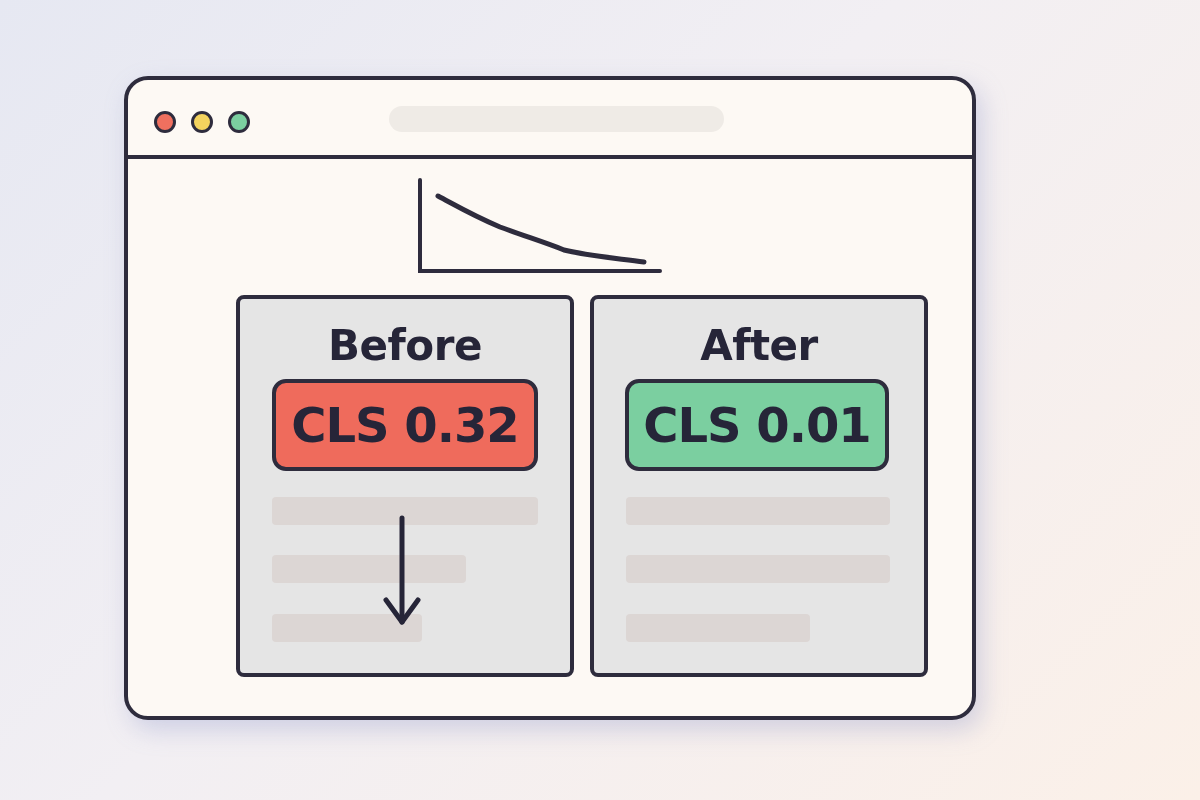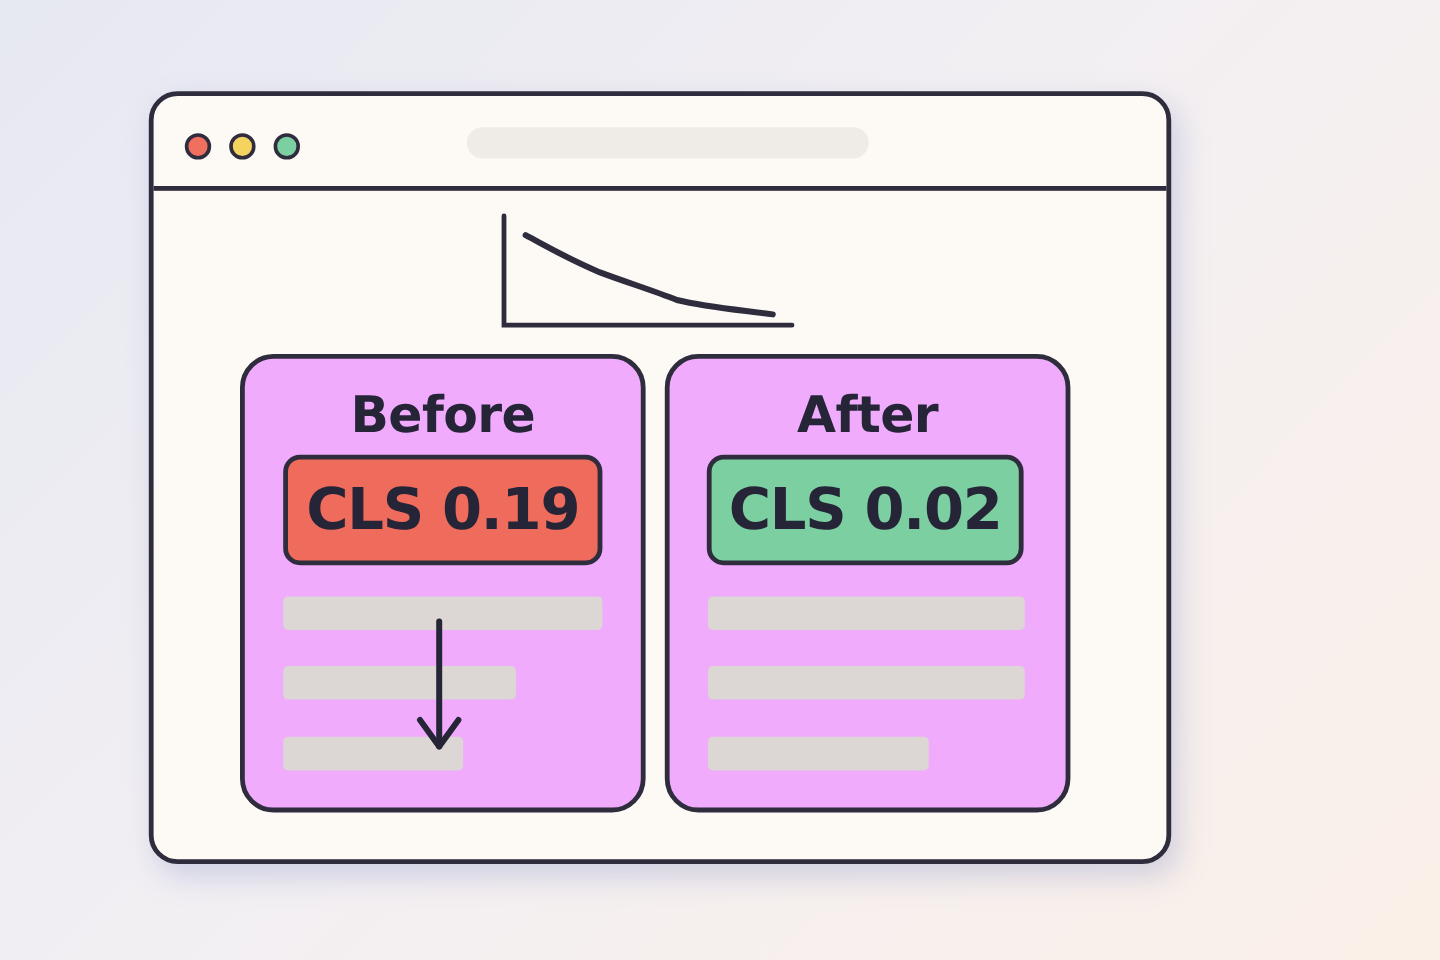--- a/index.html
+++ b/index.html
@@ -21,21 +21,21 @@
     position:absolute; top:31px; width:16px; height:16px; border-radius:50%;
     border:3px solid #2e2c3d;
   }
   .address-bar {
     position:absolute; left:261px; top:26px; width:335px; height:26px;
     background:#efebe6; border-radius:13px;
   }
   .chart { position:absolute; left:286px; top:96px; }
   .card {
     position:absolute; top:215px; width:330px; height:374px;
-    border:4px solid #2e2c3d; border-radius:28px; background:#f0abfc;
+    border:4px solid #2e2c3d; border-radius:8px; background:#e5e5e5;margin-left:36px;
   }
   .card-title {
     position:absolute; top:22px; left:0; right:0; text-align:center;
     font-size:42px; font-weight:bold; color:#262538; letter-spacing:-0.5px;
   }
   .badge {
     position:absolute; top:80px; left:32px; width:258px; height:84px;
     border:4px solid #2e2c3d; border-radius:14px;
     display:flex; align-items:center; justify-content:center;
     font-size:48px; font-weight:bold; color:#262538; letter-spacing:-1px;
@@ -55,33 +55,33 @@
   </div>
 
   <svg class="chart" width="250" height="100">
     <path d="M6 4 L6 95 L246 95" fill="none" stroke="#2e2c3d" stroke-width="4" stroke-linecap="round"></path>
     <path d="M24 20 C50 34, 60 40, 86 51 C110 60, 130 66, 150 74 C175 80, 200 82, 230 86" fill="none" stroke="#2e2c3d" stroke-width="5" stroke-linecap="round"></path>
   </svg>
 
   <div class="card" style="left:72px">
     <div class="card-title">Before</div>
     <div class="badge" style="background:#ef6b5c">
-      <span>CLS 0.19</span>
+      <span>CLS 0.32</span>
     </div>
     <div class="bar" style="top:198px;width:266px"></div>
     <div class="bar" style="top:256px;width:194px"></div>
     <div class="bar" style="top:315px;width:150px"></div>
     <svg class="arrow" width="44" height="120">
       <path d="M22 6 L22 110" stroke="#262538" stroke-width="5" stroke-linecap="round"></path>
       <path d="M6 88 L22 110 L38 88" fill="none" stroke="#262538" stroke-width="5" stroke-linecap="round" stroke-linejoin="round"></path>
     </svg>
   </div>
 
   <div class="card" style="left:426px">
     <div class="card-title">After</div>
     <div class="badge" style="background:#7bcfa0;left:31px;width:256px">
-      <span>CLS 0.02</span>
+      <span>CLS 0.01</span>
     </div>
     <div class="bar" style="top:198px;width:264px"></div>
     <div class="bar" style="top:256px;width:264px"></div>
     <div class="bar" style="top:315px;width:184px"></div>
   </div>
 </div>
 
 </body></html>

